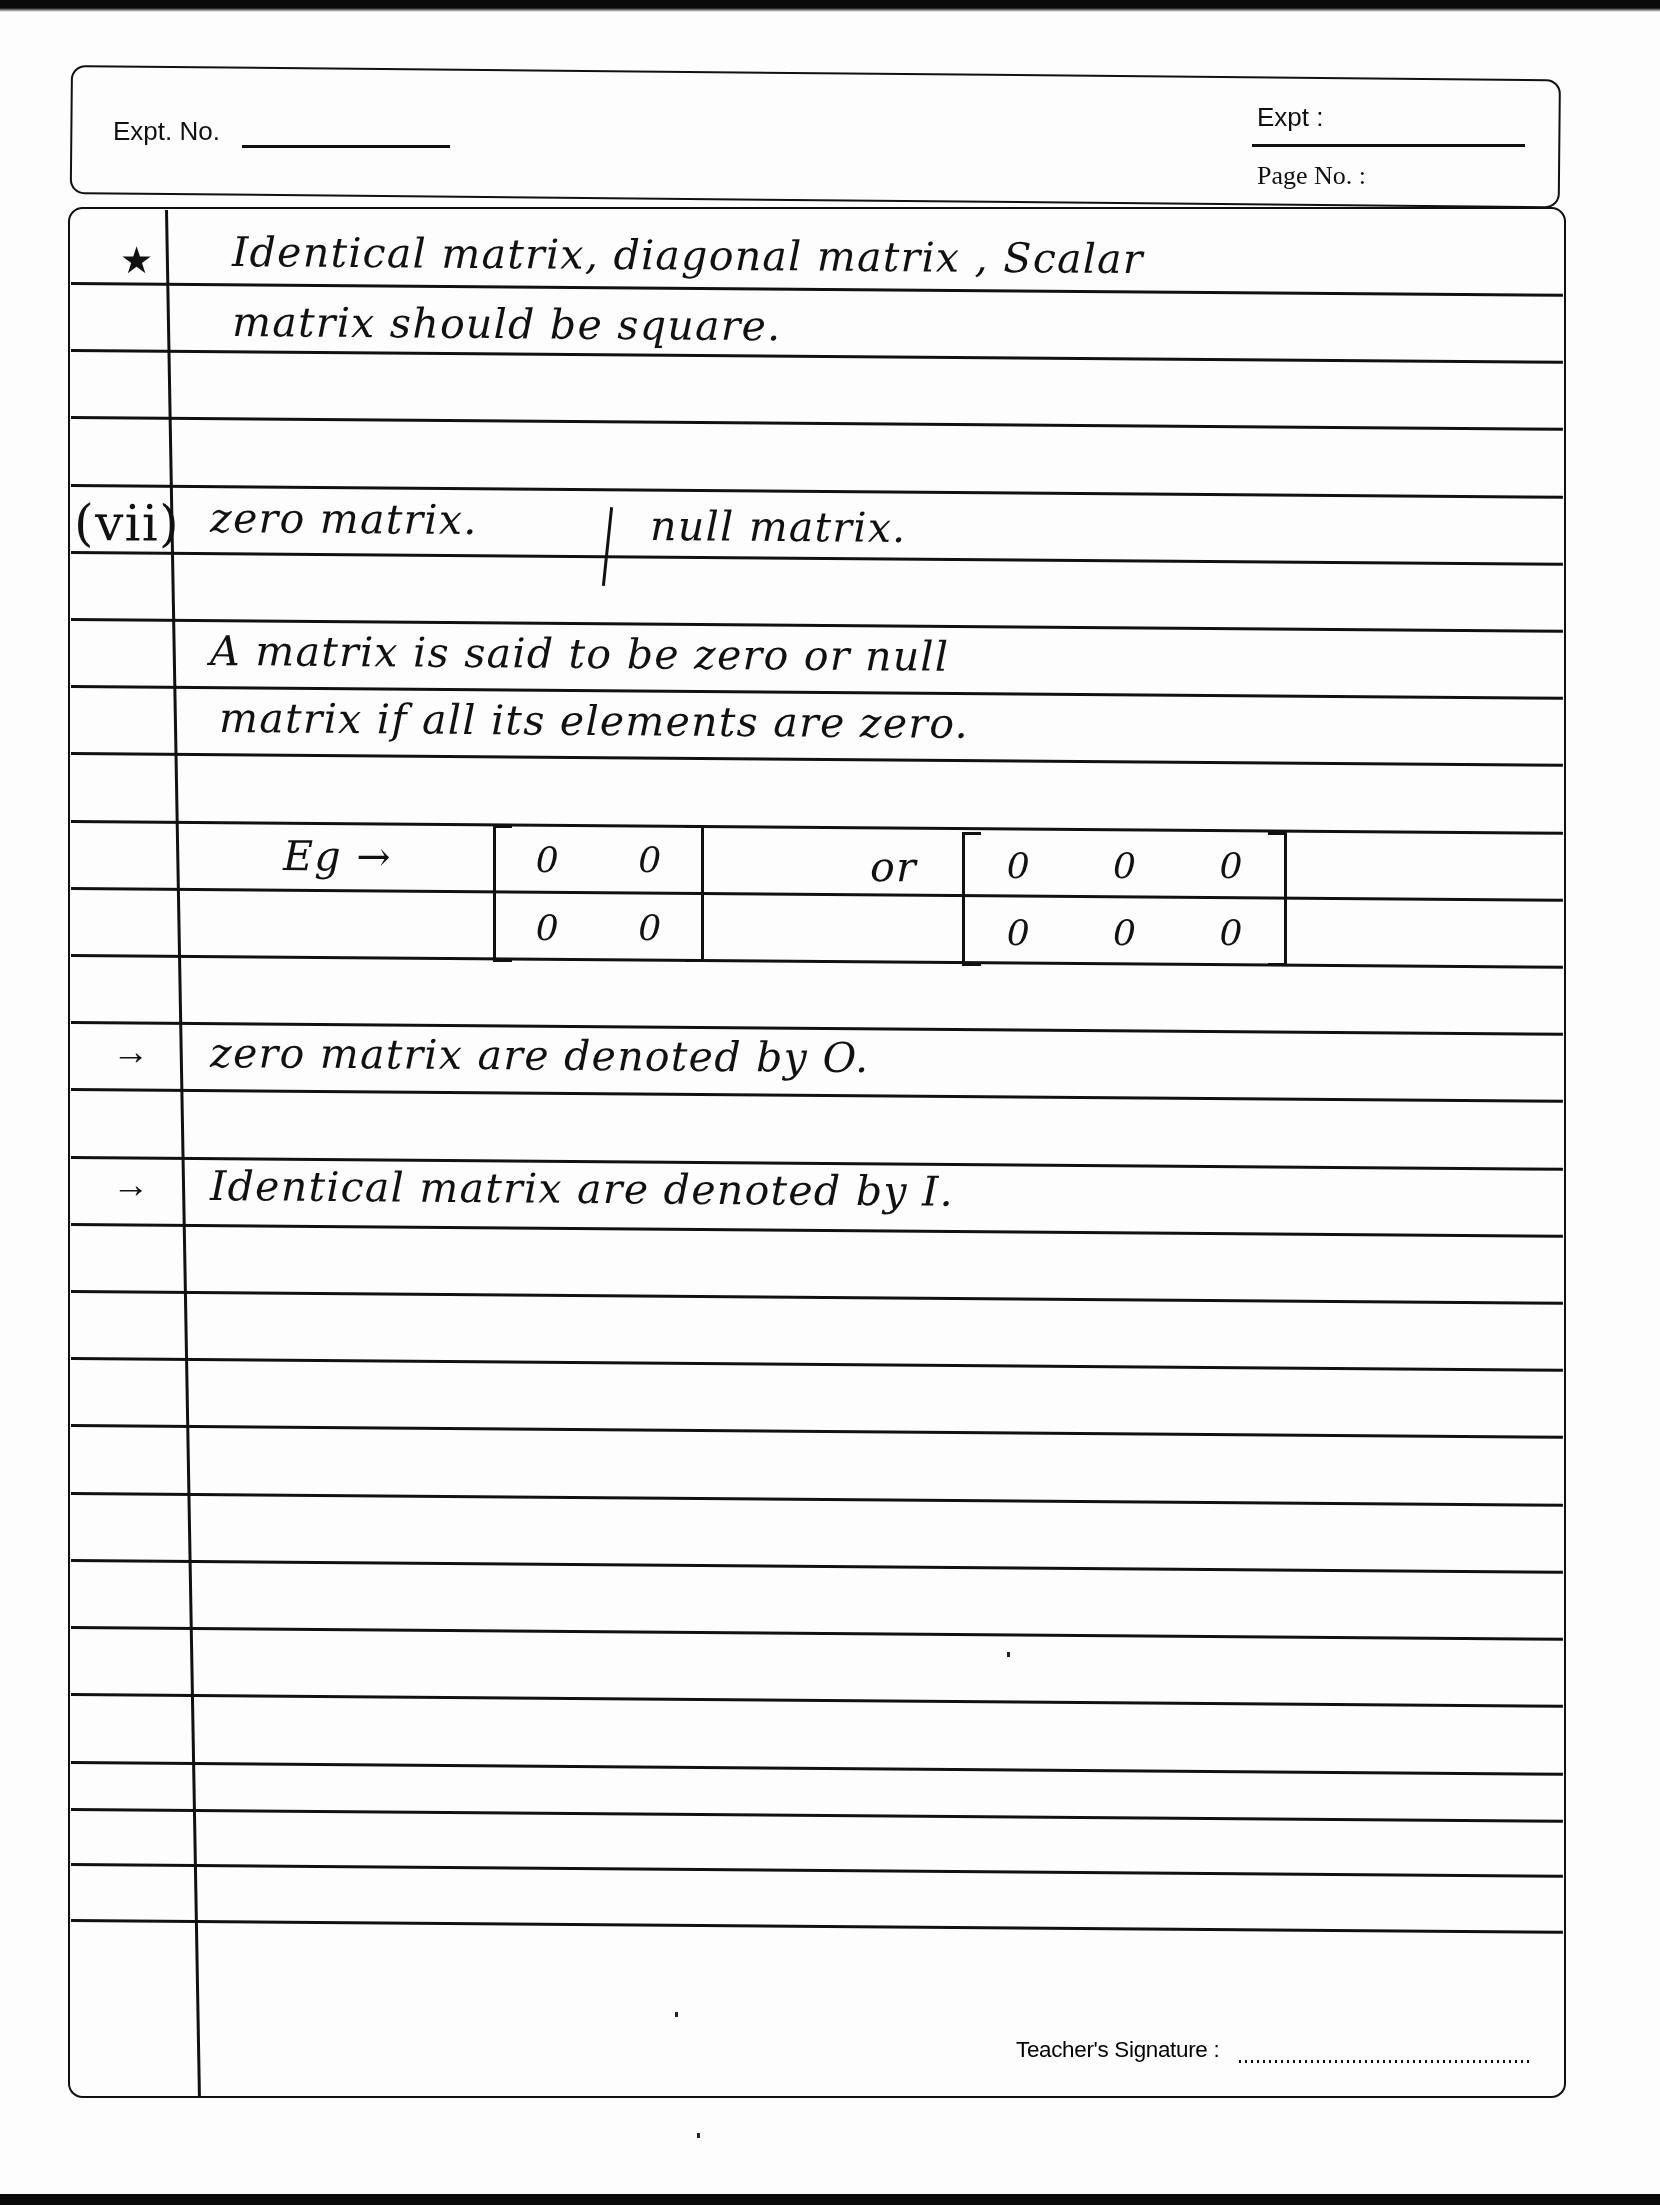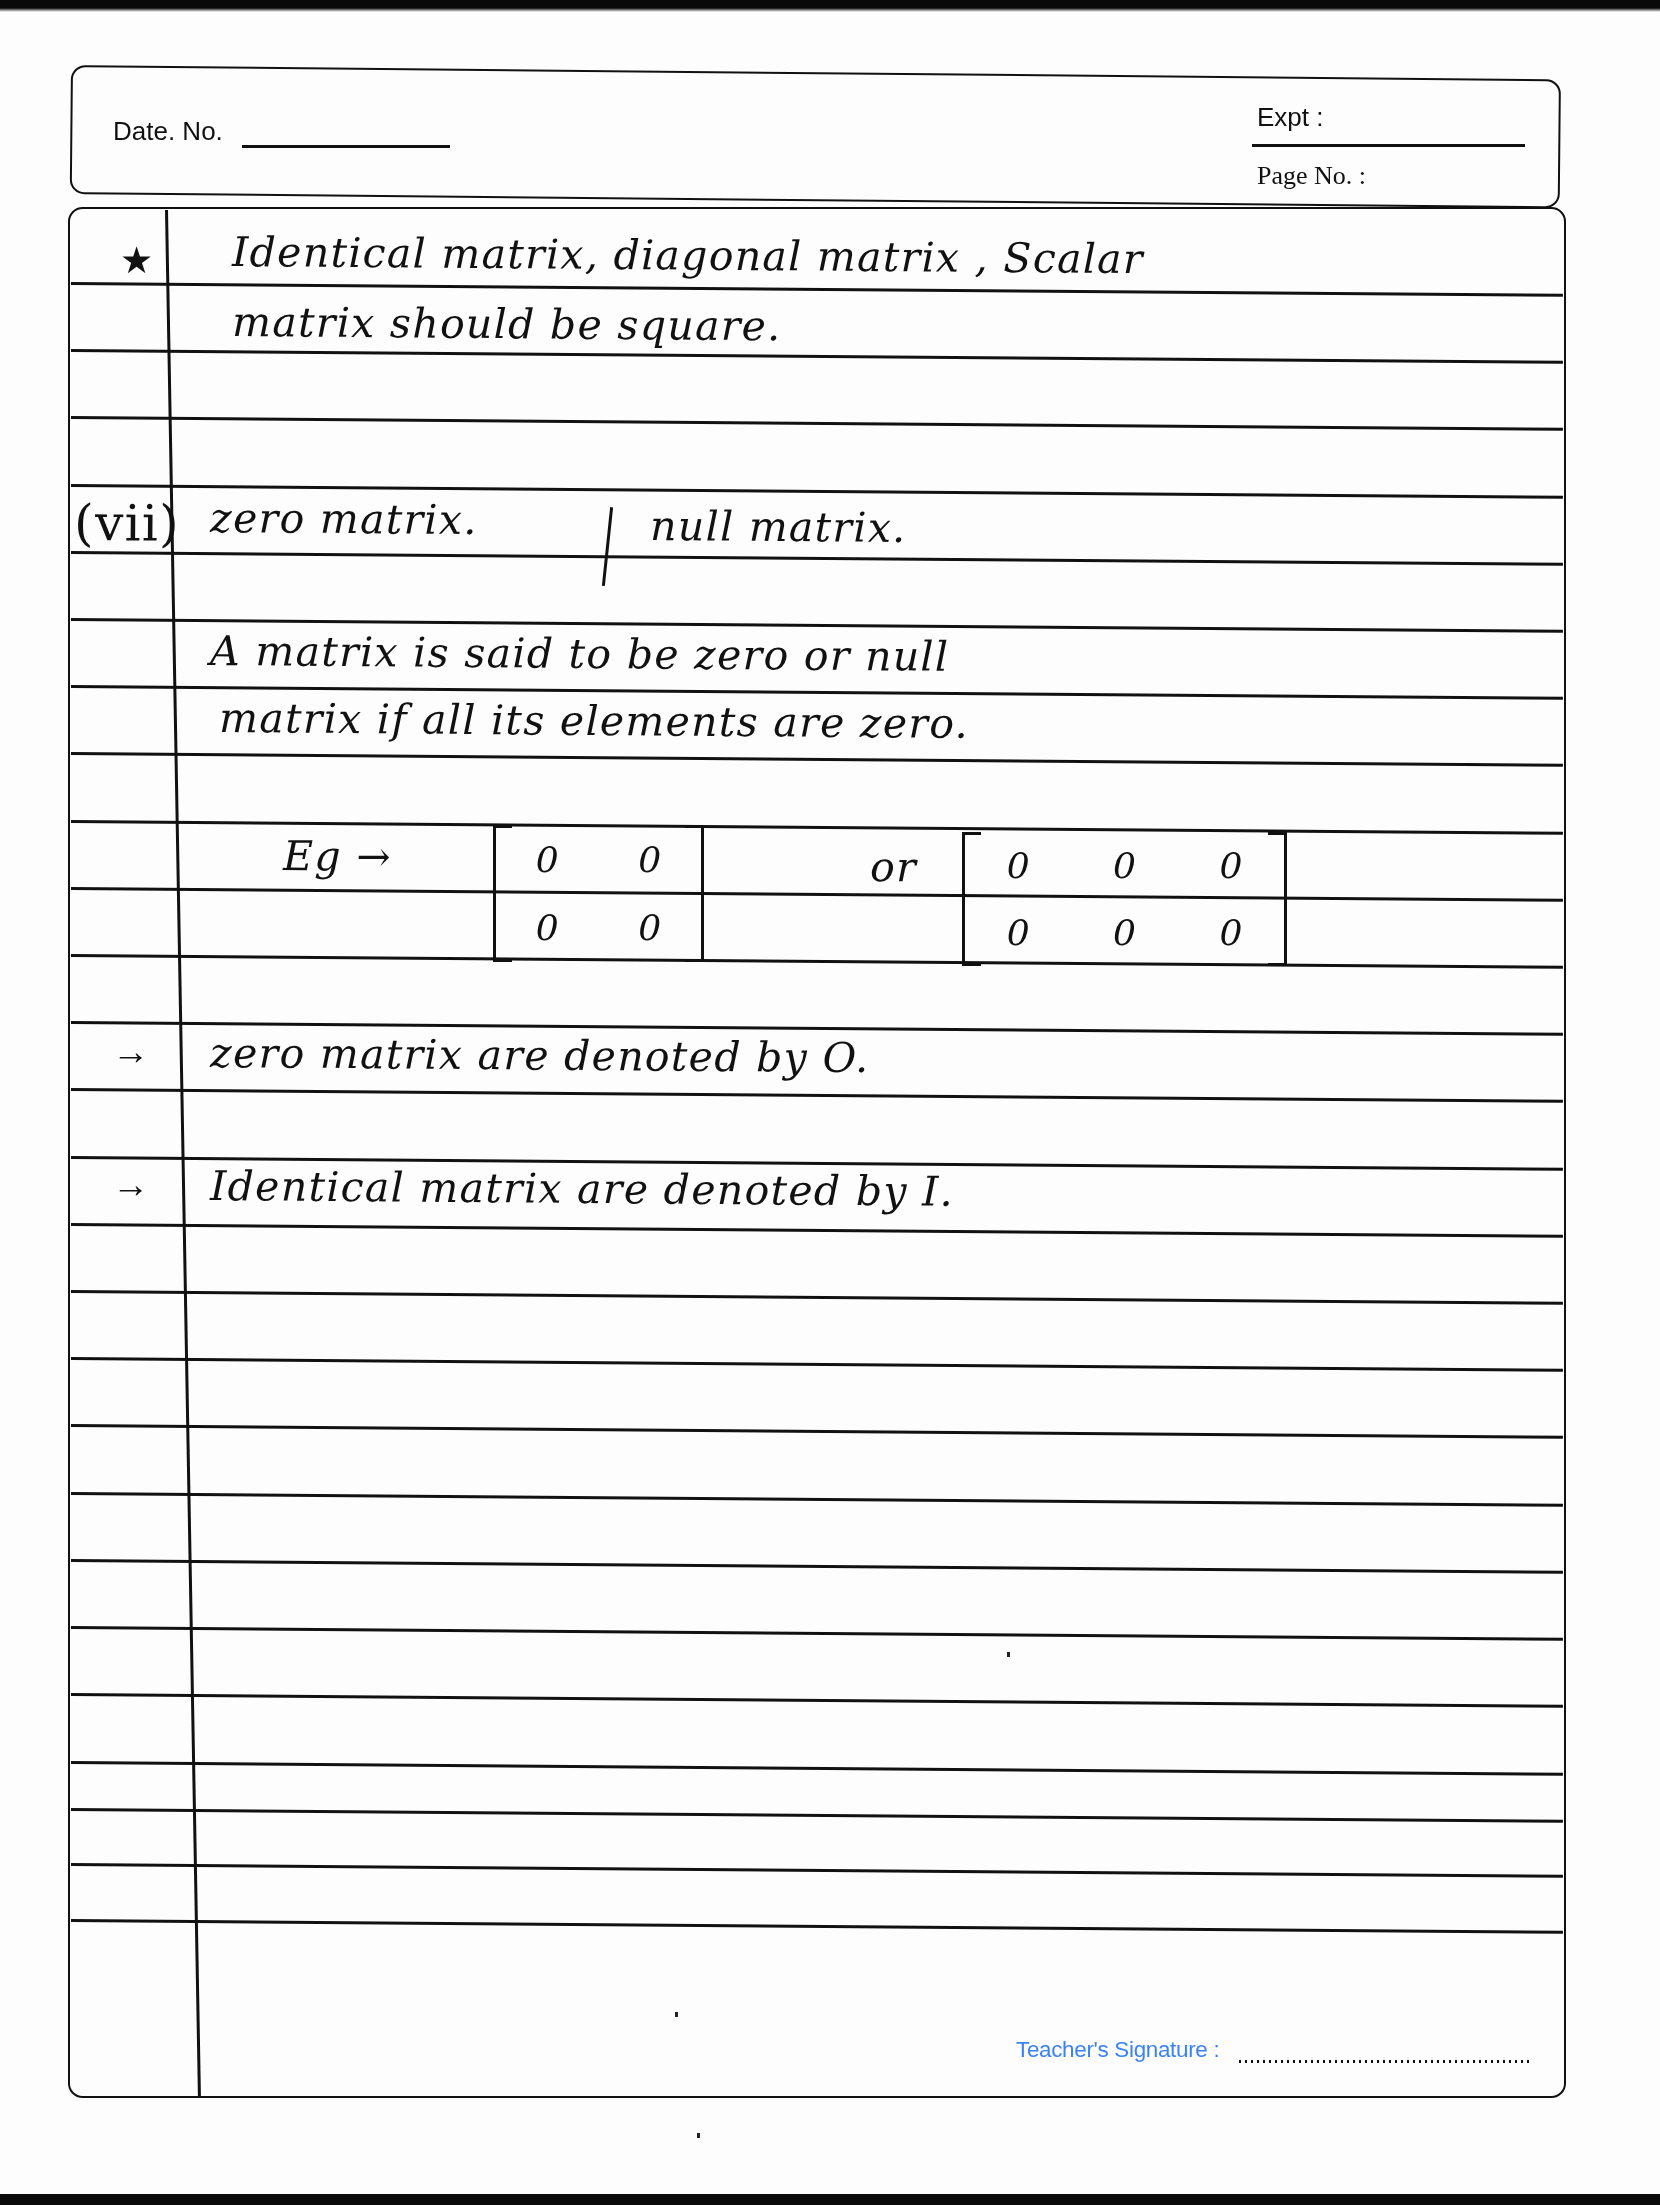--- a/index.html
+++ b/index.html
@@ -64,36 +64,36 @@
   .cap-tl { left:0; top:0; }
   .cap-bl { left:0; bottom:0; }
   .cap-tr { right:0; top:0; }
   .cap-br { right:0; bottom:0; }
   .strike-slash {
     position:absolute; width:2.6px; height:79px; background:#111;
     transform:rotate(6deg);
   }
   .sig-label {
     position:absolute; font-family:"Liberation Sans", sans-serif; font-size:22.4px;
-    color:#3b82f6; white-space:nowrap; letter-spacing:-0.3px;
+    color:#000000; white-space:nowrap; letter-spacing:-0.3px;
   }
   .sig-dots {
     position:absolute; height:2.6px;
     background-image:radial-gradient(circle, #111 1.1px, transparent 1.3px);
     background-size:6px 2.6px; background-repeat:repeat-x;
   }
   .speck { position:absolute; width:2.6px; height:4.6px; background:#222; }
 </style>
 </head>
 <body>
 
 <div class="scan-edge-top"></div>
 
 <div class="header-box"></div>
-<div class="hdr-label" style="left:113px; top:116px;">Date. No.</div>
+<div class="hdr-label" style="left:113px; top:116px;">Expt. No.</div>
 <div class="hdr-line" style="left:242px; top:145px; width:208px;"></div>
 <div class="hdr-label" style="left:1257px; top:102px;">Expt :</div>
 <div class="hdr-line" style="left:1252px; top:144px; width:273px;"></div>
 <div class="hdr-label" style="left:1257px; top:161px;font-family:Liberation Serif, serif;">Page No. :</div>
 
 <div class="page-box"></div>
 <div class="margin-line"></div>
 
 <div class="rule" style="top:282px;"></div>
 <div class="rule" style="top:349px;"></div>

